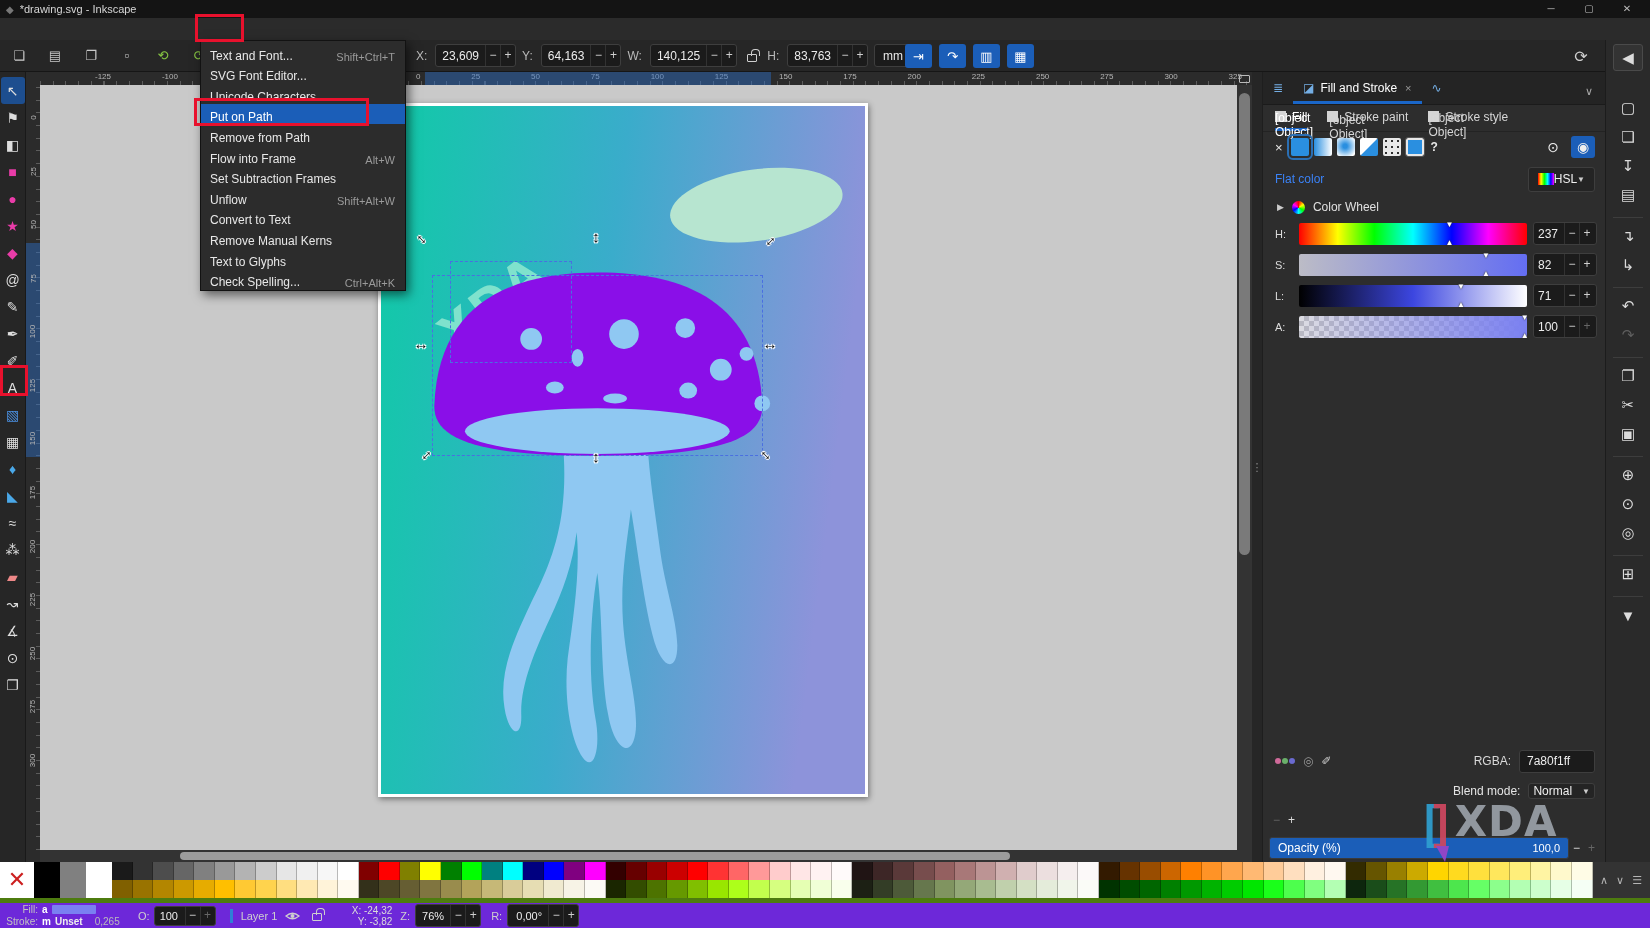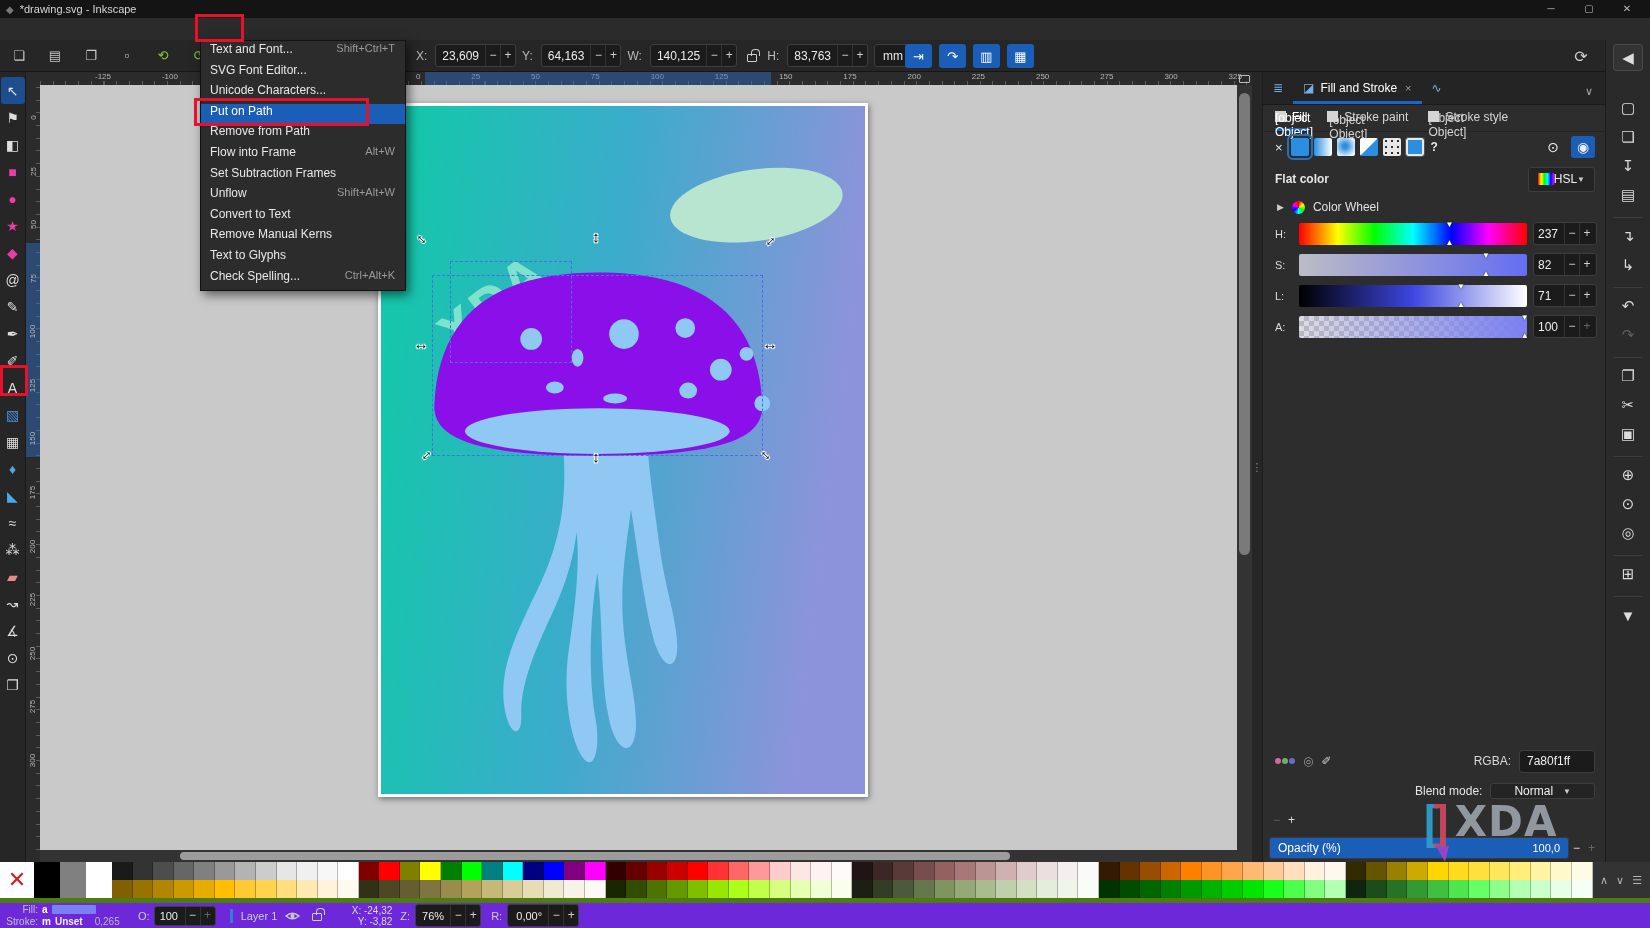--- a/index.html
+++ b/index.html
@@ -116,21 +116,21 @@
   .fbox.rad{background:radial-gradient(circle at 45% 45%,#2a8fe0 15%,#fff 85%)}
   .fbox.pat{background:linear-gradient(135deg,#fff 48%,#2a8fe0 52%)}
   .fbox.mesh{background:radial-gradient(#2d2d2d 28%,transparent 30%),#e8e8e8;background-size:6px 6px}
   .fbox.swatch{background:#2a8fe0;border:2px solid #e8e8e8;outline:1px solid #555}
   .funk{color:#e8e8e8;font-weight:bold;margin-left:2px}
   .frules{margin-left:auto;margin-right:10px;display:flex;gap:6px}
   .frule{width:24px;height:22px;border-radius:3px;display:flex;align-items:center;justify-content:center;
     color:#eee;font-size:14px}
   .frule.on{background:#1b5eb8}
   .flat-row{height:34px;display:flex;align-items:center;padding:0 10px 0 12px}
-  .flat-label{font-weight:bold;color:#e5e5e5}
+  .flat-label{font-weight:normal;color:#3b82f6}
   .hslbtn{margin-left:auto;display:flex;align-items:center;border:1px solid #3e3e3e;
     background:#242424;border-radius:3px;height:25px;padding:0 9px;color:#efefef}
   .hslbtn .strip{width:16px;height:12px;background:linear-gradient(90deg,#f00,#ff0,#0f0,#0ff,#00f,#f0f)}
   .hslbtn .arr{font-size:8px;color:#ccc}
   .wheel-row{height:22px;display:flex;align-items:center;gap:8px;padding-left:14px;color:#e0e0e0}
   .wheel-exp{font-size:9px;color:#ccc}
   .wheel-ico{width:13px;height:13px;border-radius:50%;
     background:conic-gradient(#f00,#ff0,#0f0,#0ff,#00f,#f0f,#f00)}
   .sl-row{height:31px;display:flex;align-items:center;padding:0 8px 0 12px;gap:6px}
   .sl-label{width:18px;color:#dcdcdc;font-size:11px}
@@ -148,21 +148,21 @@
   .sl-spin .val{min-width:30px;padding:0 4px}
   .p-gap{flex:1}
   .rgba-row{height:30px;display:flex;align-items:center;padding:0 10px 0 12px;gap:8px}
   .dotset{display:flex;gap:1px}
   .dotset i{width:6px;height:6px;border-radius:50%}
   .rgba-label{margin-left:auto;color:#d9d9d9}
   .rgba-field{width:76px;height:23px;background:#1b1b1b;border:1px solid #3e3e3e;border-radius:3px;
     display:flex;align-items:center;padding-left:7px;color:#ececec}
   .blend-row{height:30px;display:flex;align-items:center;justify-content:flex-end;gap:8px;padding-right:10px}
   .blend-dd{display:flex;align-items:center;gap:10px;background:#242424;border:1px solid #3e3e3e;
-    border-radius:3px;height:16px;padding:0 23px;color:#efefef}
+    border-radius:3px;height:16px;padding:0 4px;color:#efefef}
   .blend-dd .arr{font-size:8px;color:#ccc}
   .pbar-row{height:24px;margin:2px 6px;display:flex;align-items:center}
   .pbar{flex:1;height:22px;background:#1e1e1e;border:1px solid #3a3a3a;border-radius:3px;
     display:flex;align-items:center;padding:0 8px;color:#e2e2e2;position:relative}
   .pbar.fillblue{background:#1b5eb8;color:#fff}
   .pbar .pv{margin-left:auto;font-size:11px}
   .pm{width:15px;text-align:center;color:#ddd;font-size:12px}
   .pm.dim{color:#666}
 
   
@@ -201,21 +201,21 @@
   .msg{flex:1;margin-left:12px;white-space:nowrap;overflow:hidden;font-size:11.5px;color:#d9d9d9}
   .msg .b{font-weight:bold;color:#fff}
   .coords{width:66px;text-align:right;font-size:10px;line-height:11px;color:#d9d9d9;margin-right:8px}
   .z-group,.r-group{display:flex;align-items:center;gap:5px;margin-right:10px}
   .z-spin .val{min-width:34px;text-align:center}
   .r-spin .val{min-width:40px;text-align:right}
 
   
   .ctxmenu{position:absolute;left:200px;top:40px;width:206px;z-index:150;background:#2c2c2c;
     border:1px solid #121212;box-shadow:3px 4px 10px rgba(0,0,0,.55);padding:1px 0}
-  .menu-item{height:20.6px;display:flex;align-items:flex-start;padding:0 10px 0 9px;font-size:12px;color:#e8e8e8}
+  .menu-item{height:20.6px;display:flex;align-items:flex-end;padding:0 10px 0 9px;font-size:12px;color:#e8e8e8}
   .menu-item.highlighted{background:#1b5eb8;color:#fff}
   .mi-label{flex:1}
   .mi-short{color:#9a9a9a;font-size:11px}
   .menu-item.highlighted .mi-short{color:#cfd9ee}
 
   
   .redbox{position:absolute;border:3px solid #e8112d;z-index:300;pointer-events:none}
   .rb-menu{left:195px;top:14px;width:49px;height:28px}
   .rb-item{left:194px;top:98px;width:175px;height:28px}
   .rb-tool{left:0px;top:365px;width:28px;height:31px}

